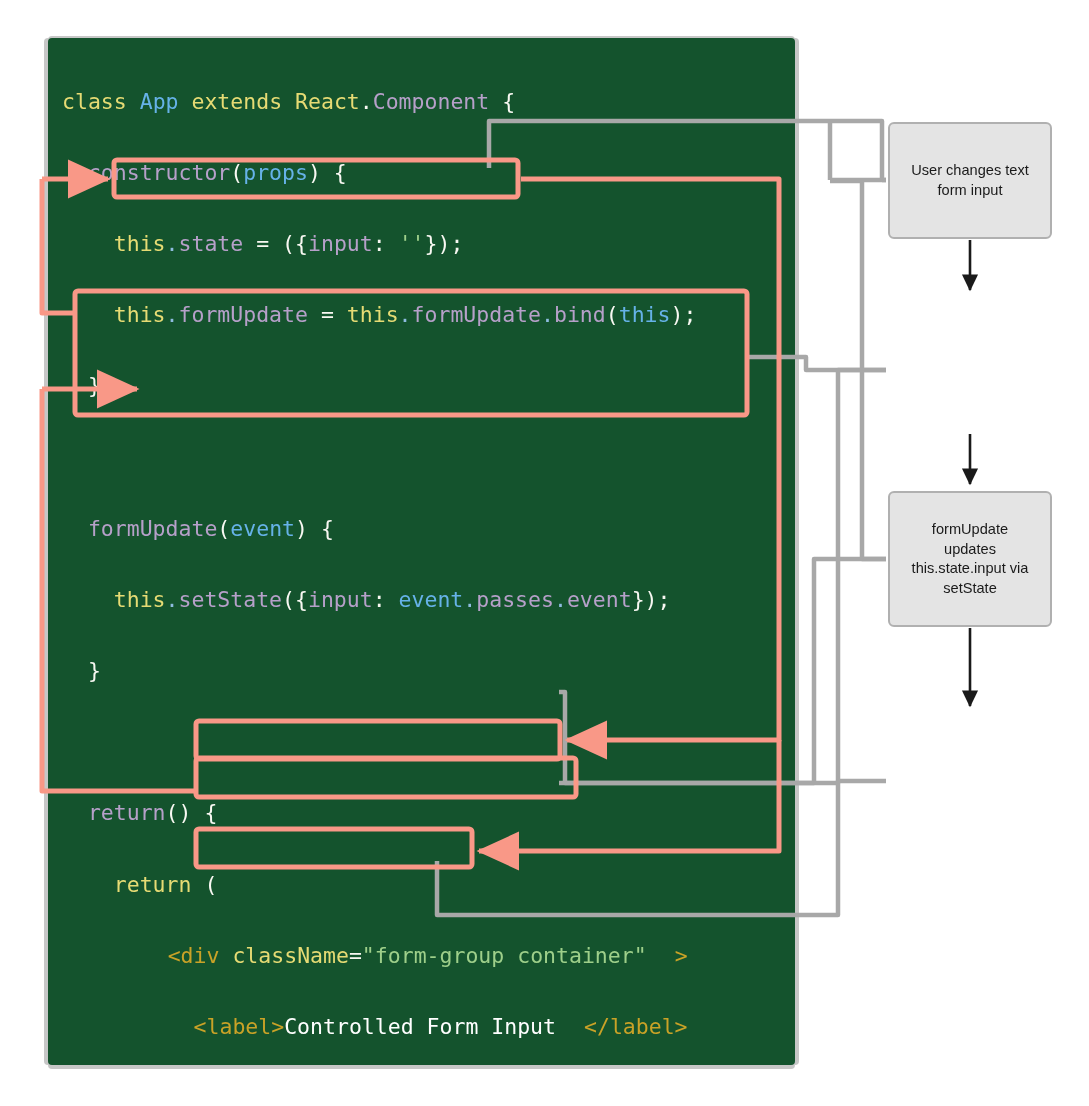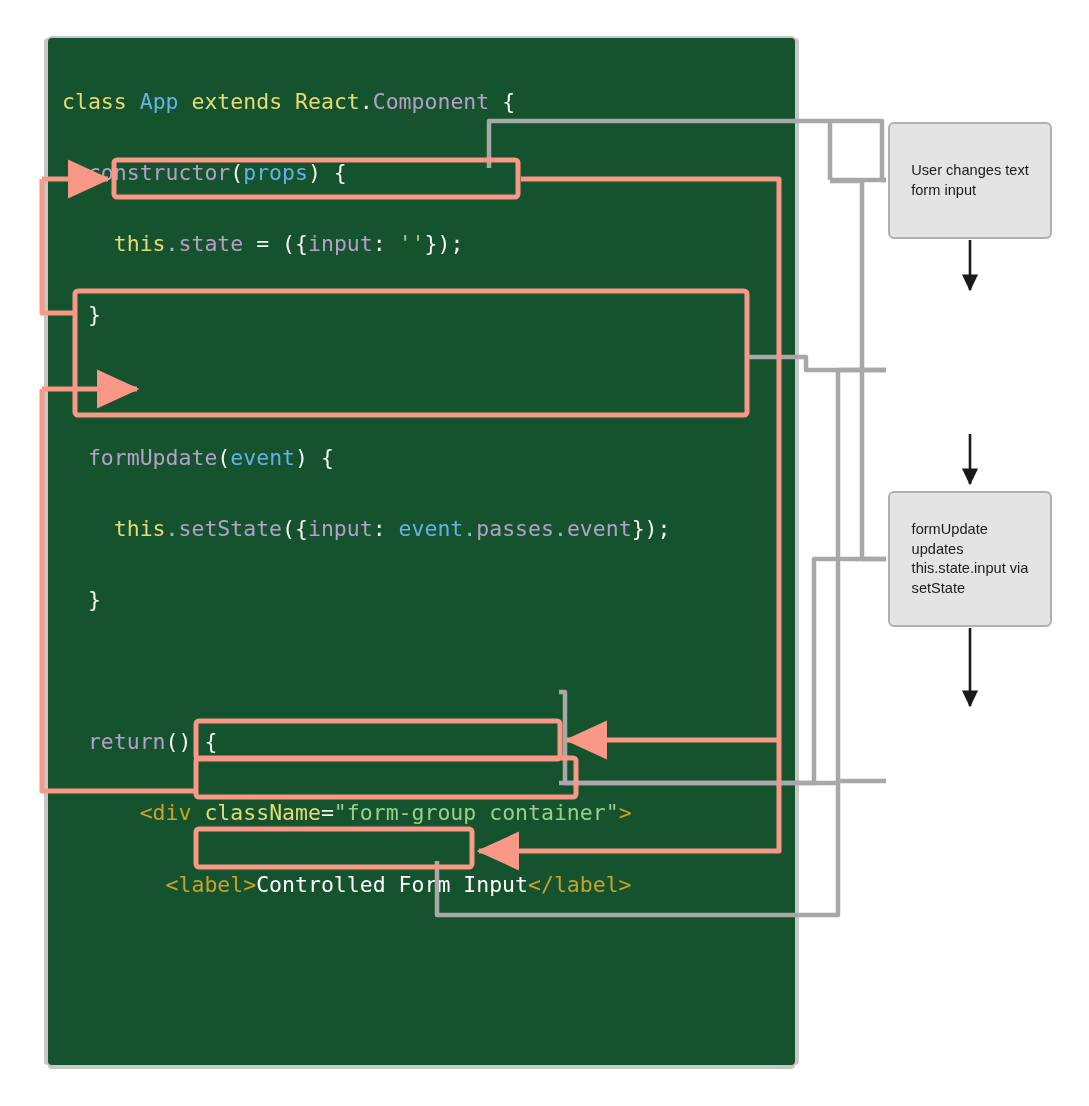--- a/index.html
+++ b/index.html
@@ -30,36 +30,37 @@
     letter-spacing:0px;
   }
   .ln{display:block;height:35.6px;}
   
   .kw{color:#e6db74;}        
   .cls{color:#66b2e8;}       
   .prop{color:#b6a0c9;}      
   .pun{color:#f8f8f2;}       
   .fn{color:#b6a0c9;margin-top:35px;}        
   .str{color:#9ecf8a;}       
-  .tag{color:#c9a227;}       
+  .tag{color:#c9a227;margin-left:28px;}       
   .attr{color:#e6db74;}      
   .txt{color:#ffffff;}       
   .dot{color:#8fbce0;}
 
   
   #overlay{position:absolute;left:0;top:0;width:1089px;height:1106px;z-index:5;pointer-events:none;}
 
   
   .flowbox{
     position:absolute;
     background:#e4e4e4;
     border:2.5px solid #b0b0b0;
     border-radius:6px;
     box-sizing:border-box;
     display:flex;align-items:center;justify-content:center;
+    text-align:center;
     color:#1a1a1a;
     font-size:14.6px;
     line-height:19.5px;
     font-family:"Liberation Sans", sans-serif;
     z-index:6;
     padding:4px 6px;
     white-space:pre-line;
   }
   #fb0{left:888px;top:122px;width:164px;height:117px;}
   #fb1{left:888px;top:297px;width:164px;height:136px;}
@@ -69,27 +70,29 @@
 </head>
 <body>
 
 <div id="stage">
 
   <div id="code-panel">
     <div id="code-text">
 <span class="ln"><span class="kw">class</span> <span class="cls">App</span> <span class="kw">extends</span> <span class="kw">React</span><span class="pun">.</span><span class="prop">Component</span> <span class="pun">{</span></span>
 <span class="ln">  <span class="fn">constructor</span><span class="pun">(</span><span class="cls">props</span><span class="pun">) {</span></span>
 <span class="ln">    <span class="kw">this</span><span class="dot">.</span><span class="prop">state</span> <span class="pun">=</span> <span class="pun">({</span><span class="prop">input</span><span class="pun">: </span><span class="str">''</span><span class="pun">});</span></span>
+<span class="ln">    <span class="kw">this</span><span class="dot">.</span><span class="prop">formUpdate</span> <span class="pun">=</span> <span class="kw">this</span><span class="dot">.</span><span class="prop">formUpdate</span><span class="dot">.</span><span class="prop">bind</span><span class="pun">(</span><span class="cls">this</span><span class="pun">);</span></span>
 <span class="ln">  <span class="pun">}</span></span>
 <span class="ln"> </span>
 <span class="ln">  <span class="fn">formUpdate</span><span class="pun">(</span><span class="cls">event</span><span class="pun">) {</span></span>
 <span class="ln">    <span class="kw">this</span><span class="dot">.</span><span class="prop">setState</span><span class="pun">({</span><span class="prop">input</span><span class="pun">: </span><span class="cls">event</span><span class="dot">.</span><span class="prop">passes</span><span class="dot">.</span><span class="prop">event</span><span class="pun">});</span></span>
 <span class="ln">  <span class="pun">}</span></span>
 <span class="ln"> </span>
 <span class="ln">  <span class="fn">return</span><span class="pun">() {</span></span>
+<span class="ln">    <span class="kw">return</span> <span class="pun">(</span></span>
 <span class="ln">      <span class="tag">&lt;div</span> <span class="attr">className</span><span class="pun">=</span><span class="str">"form-group container"</span><span class="tag">&gt;</span></span>
 <span class="ln">        <span class="tag">&lt;label&gt;</span><span class="txt">Controlled Form Input</span><span class="tag">&lt;/label&gt;</span></span>
 
 
 
 
 
 
 
 

